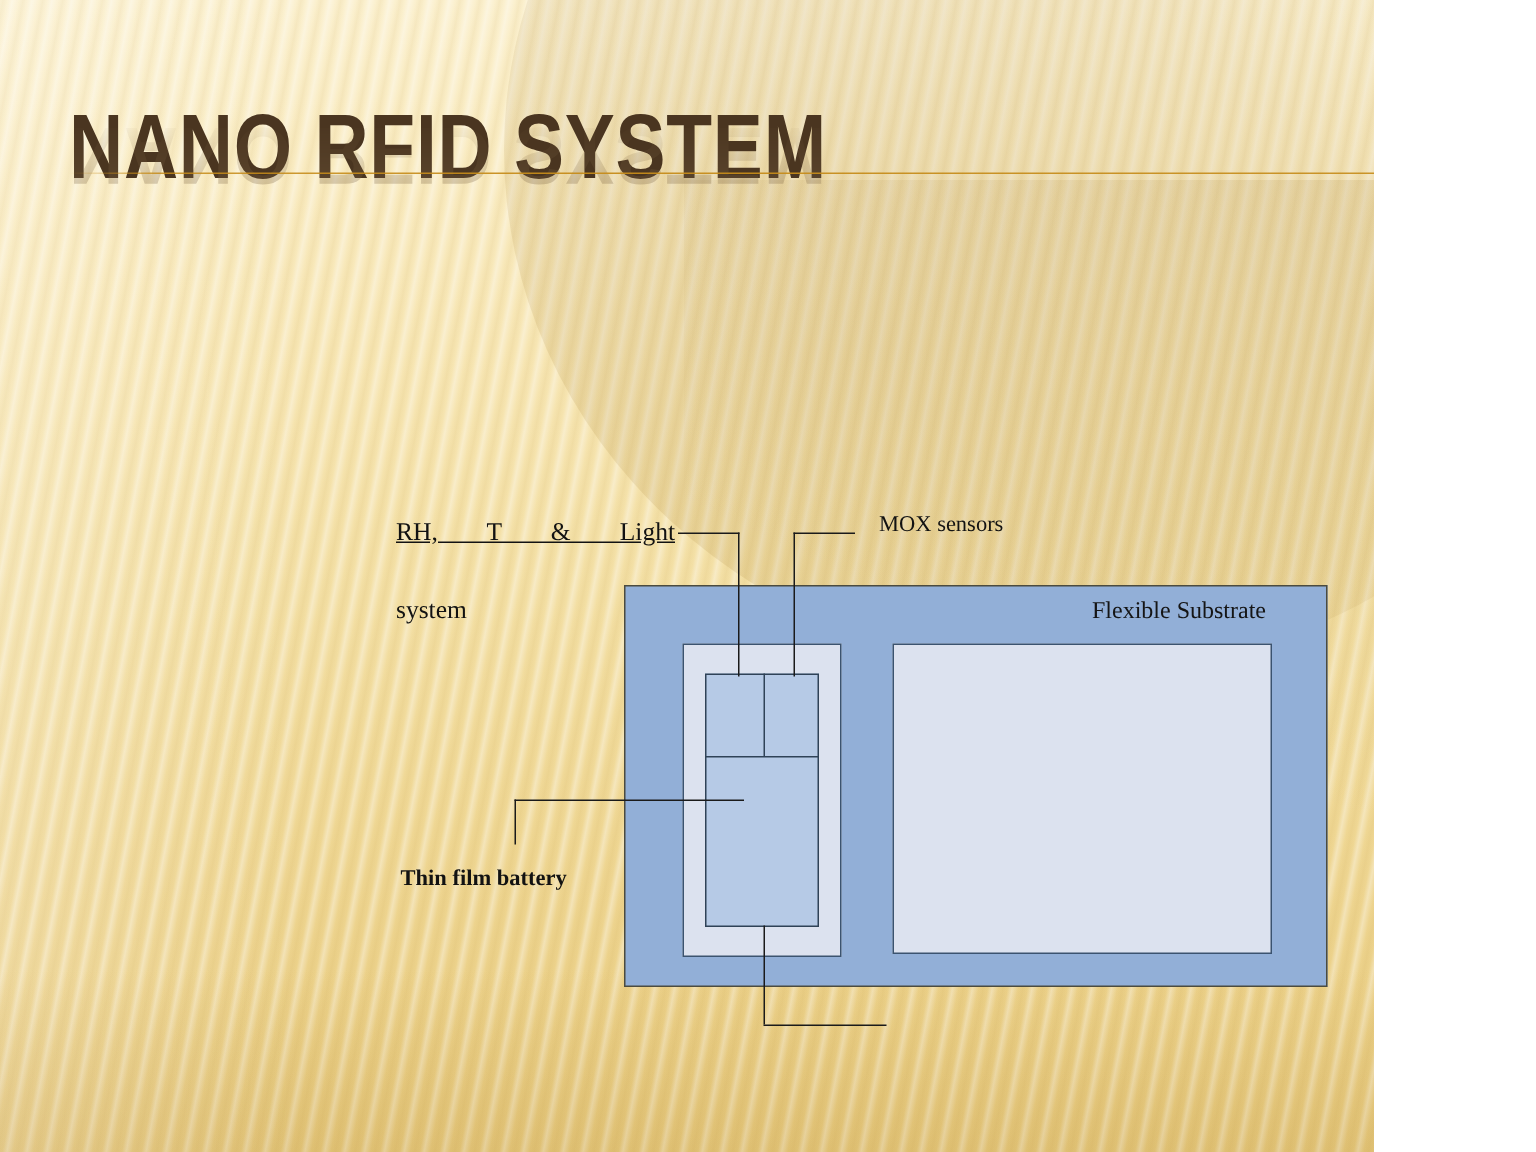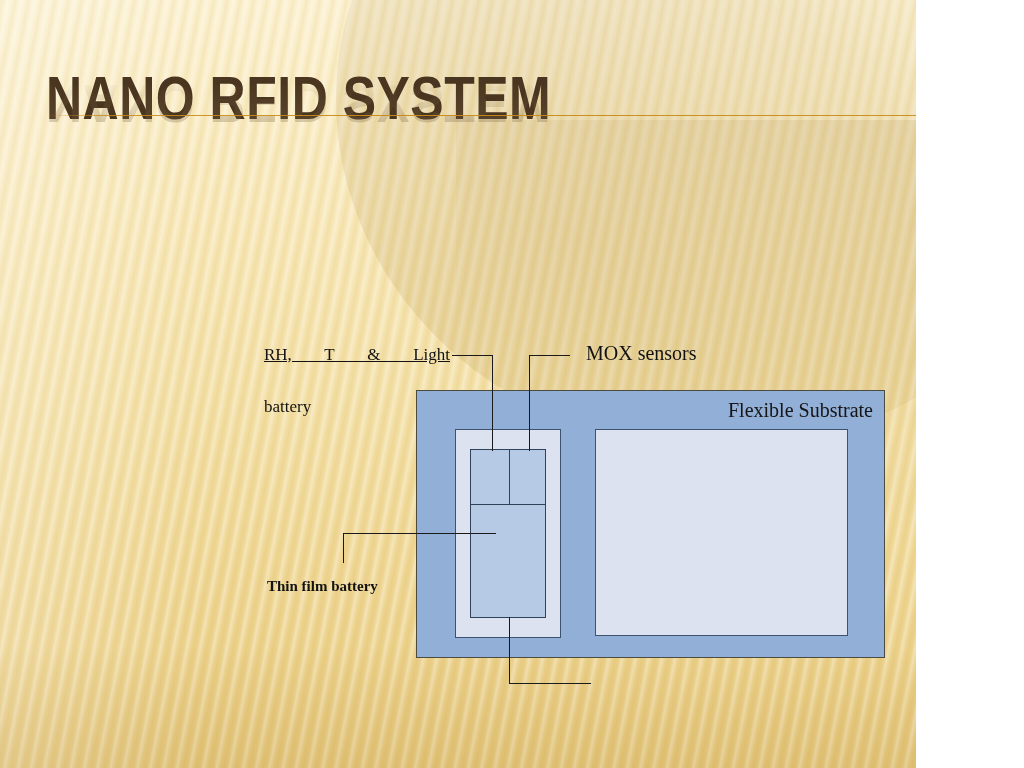--- a/index.html
+++ b/index.html
@@ -158,21 +158,21 @@
     height: 268px;
     background: #92AFD7;
     border: 1px solid #4B4B3F;
     box-sizing: border-box;
   }
   .substrate-label {
     position: absolute;
     left: 728px;
     top: 399px;
     font-family: "Liberation Serif", serif;
-    font-size: 20px;
+    font-size: 16px;
     color: #151515;
     white-space: nowrap;
   }
 
   
   .module-frame {
     position: absolute;
     left: 455px;
     top: 429px;
     width: 106px;
@@ -259,21 +259,21 @@
     line-height: 26px;
     text-align: justify;
   }
   .lbl-rh .l1 { display: block; text-align: justify; text-decoration: underline; }
   .lbl-rh .l1::after { content: ""; display: inline-block; width: 100%; }
   .lbl-rh .l2 { display: block; }
 
   .lbl-mox {
     left: 586px;
     top: 342px;
-    font-size: 20px;
+    font-size: 15px;
     white-space: nowrap;
   }
   .lbl-battery {
     left: 267px;
     top: 578px;
     font-size: 15px;
     white-space: nowrap;
     font-weight: bold;
   }
   .lbl-control {
@@ -319,21 +319,21 @@
     <div class="lead lead-v lead-rh-v"></div>
     <div class="lead lead-h lead-mox-h"></div>
     <div class="lead lead-v lead-mox-v"></div>
     <div class="lead lead-v lead-bat-v"></div>
     <div class="lead lead-h lead-bat-h"></div>
     <div class="lead lead-v lead-ctl-v"></div>
     <div class="lead lead-h lead-ctl-h"></div>
 
     <div class="lbl lbl-rh">
       <span class="l1">RH,  T  &amp;  Light</span>
-      <span class="l2">battery</span>
+      <span class="l2">system</span>
     </div>
 
     <div class="lbl lbl-mox">MOX sensors</div>
 
     <div class="lbl lbl-battery">Thin film battery</div>
 
 
   </div>
 </div>
 

